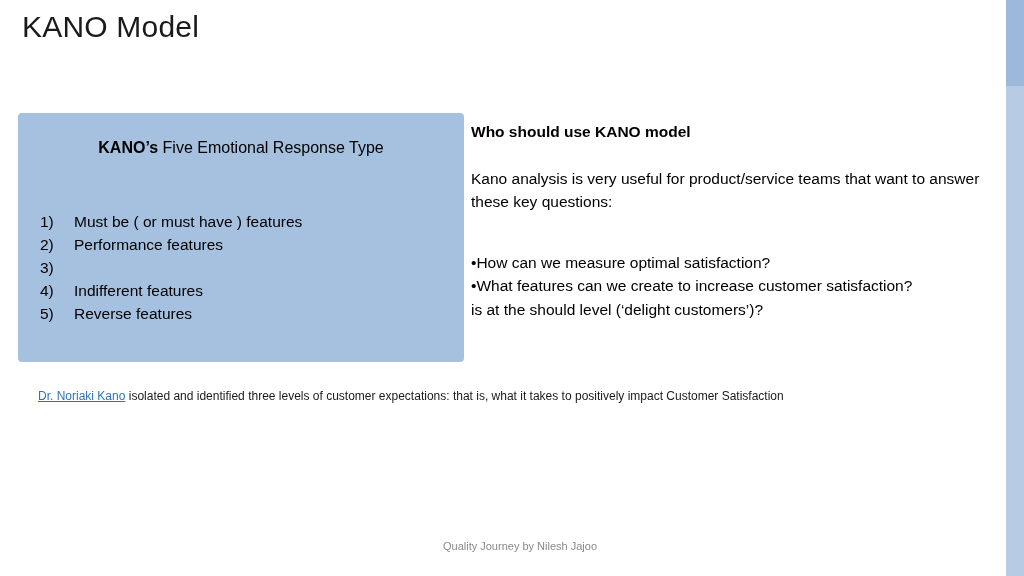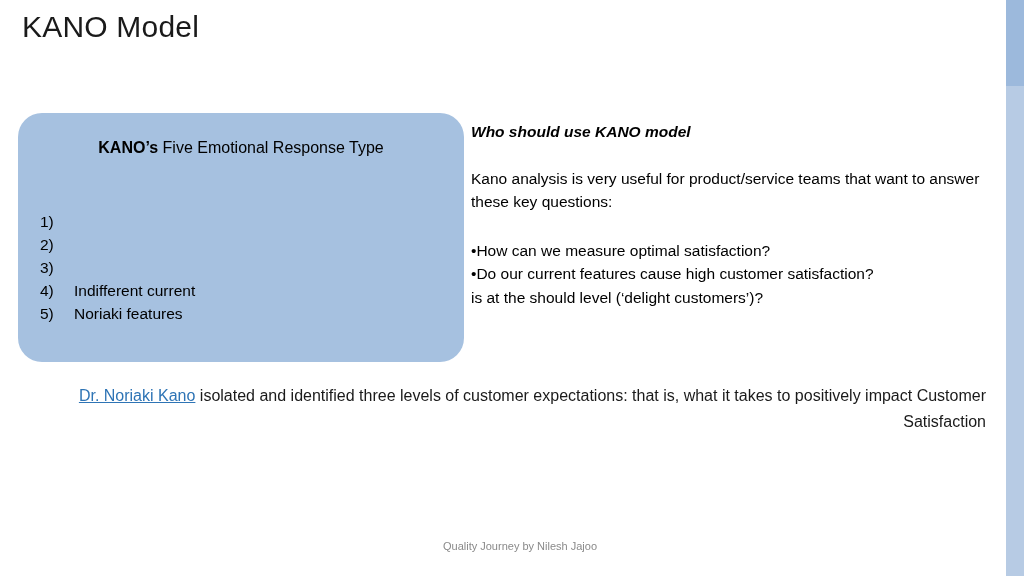--- a/index.html
+++ b/index.html
@@ -49,21 +49,21 @@
     letter-spacing: 0.2px;
   }
   
   .kano-box {
     position: absolute;
     left: 10px;
     top: 113px;
     width: 446px;
     height: 249px;
     background: #a6c1e0;
-    border-radius: 24px;
+    border-radius: 4px;
   }
   .kano-box-heading {
     position: absolute;
     left: 0;
     top: 26px;
     width: 446px;
     text-align: center;
     font-size: 16px;
     color: #000;
   }
@@ -94,36 +94,35 @@
     left: 463px;
     top: 120px;
     width: 525px;
     font-size: 15.5px;
     color: #000;
     line-height: 23.5px;
   }
   .right-col .h {
     font-weight: bold;
     margin-bottom: 23px;
-    font-style: italic;
   }
   .right-col .p {
-    margin-bottom: 25px;
+    margin-bottom: 37px;
   }
   .right-col .bullets div {
     white-space: nowrap;
   }
   
   .caption {
     position: absolute;
     left: 30px;
     top: 383px;
     width: 948px;
-    text-align: right;
-    font-size: 16px;
+    text-align: left;
+    font-size: 12px;
     color: #1a1a1a;
     line-height: 26px;
   }
   .caption .link {
     color: #2e74b5;
     text-decoration: underline;
   }
   .footer {
     position: absolute;
     left: 0;
@@ -144,44 +143,46 @@
 
   <div class="title">KANO Model</div>
 
   <div class="kano-box">
     <div class="kano-box-heading">
       <span class="strong">KANO’s</span><span> Five Emotional Response Type</span>
     </div>
     <div class="kano-list">
       <div class="kano-list-item">
         <span class="kano-list-num">1)</span>
+        <span>Must be ( or must have ) features</span>
       </div>
       <div class="kano-list-item">
         <span class="kano-list-num">2)</span>
+        <span>Performance features</span>
       </div>
       <div class="kano-list-item">
         <span class="kano-list-num">3)</span>
       </div>
       <div class="kano-list-item">
         <span class="kano-list-num">4)</span>
-        <span>Indifferent current</span>
+        <span>Indifferent features</span>
       </div>
       <div class="kano-list-item">
         <span class="kano-list-num">5)</span>
-        <span>Noriaki features</span>
+        <span>Reverse features</span>
       </div>
     </div>
   </div>
 
   <div class="right-col">
     <div class="h">Who should use KANO model</div>
     <div class="p">Kano analysis is very useful for product/service teams that want to answer these key questions:</div>
     <div class="bullets">
       <div>•How can we measure optimal satisfaction?</div>
-      <div>•Do our current features cause high customer satisfaction?</div>
+      <div>•What features can we create to increase customer satisfaction?</div>
       <div>is at the should level (‘delight customers’)?</div>
     </div>
   </div>
 
   <div class="caption">
     <span class="link">Dr. Noriaki Kano</span><span> isolated and identified three levels of customer expectations: that is, what it takes to positively impact Customer Satisfaction</span>
   </div>
 
   <div class="footer">Quality Journey by Nilesh Jajoo</div>
 

